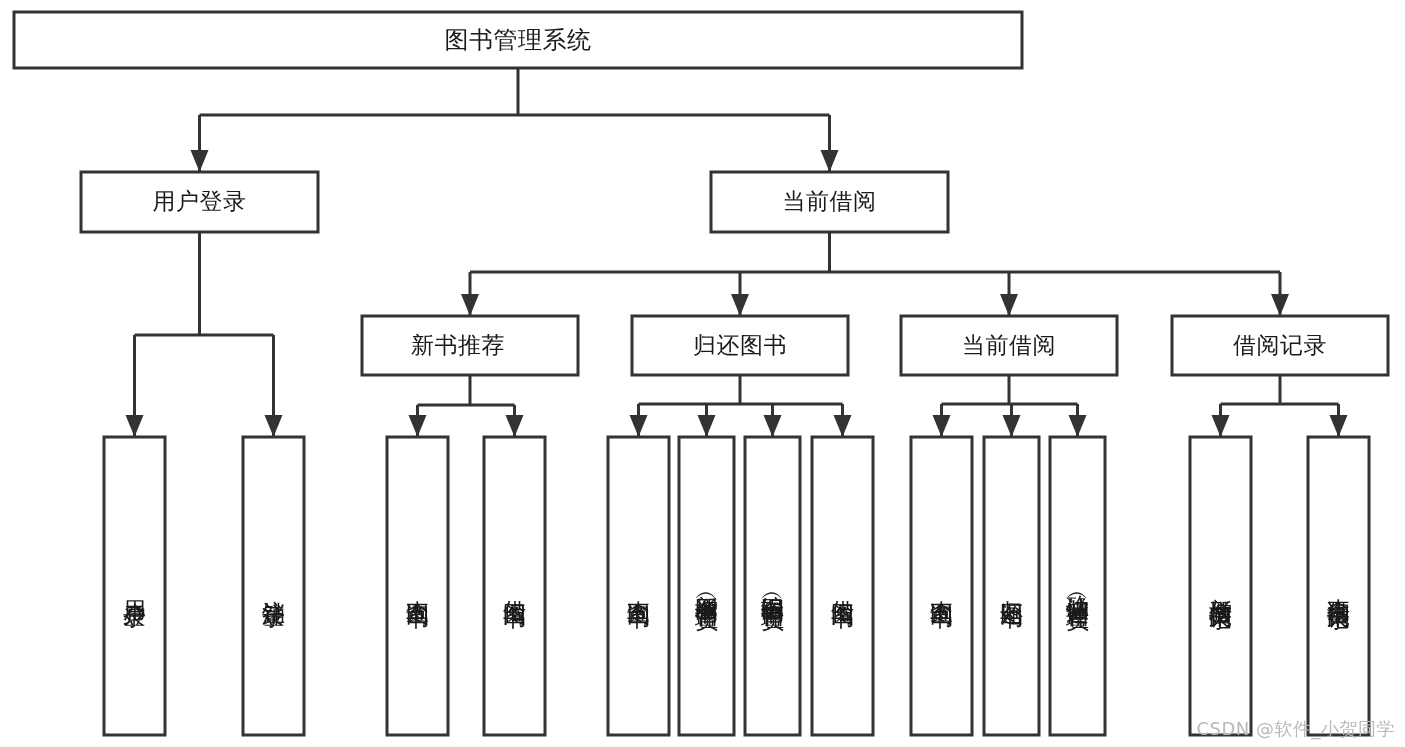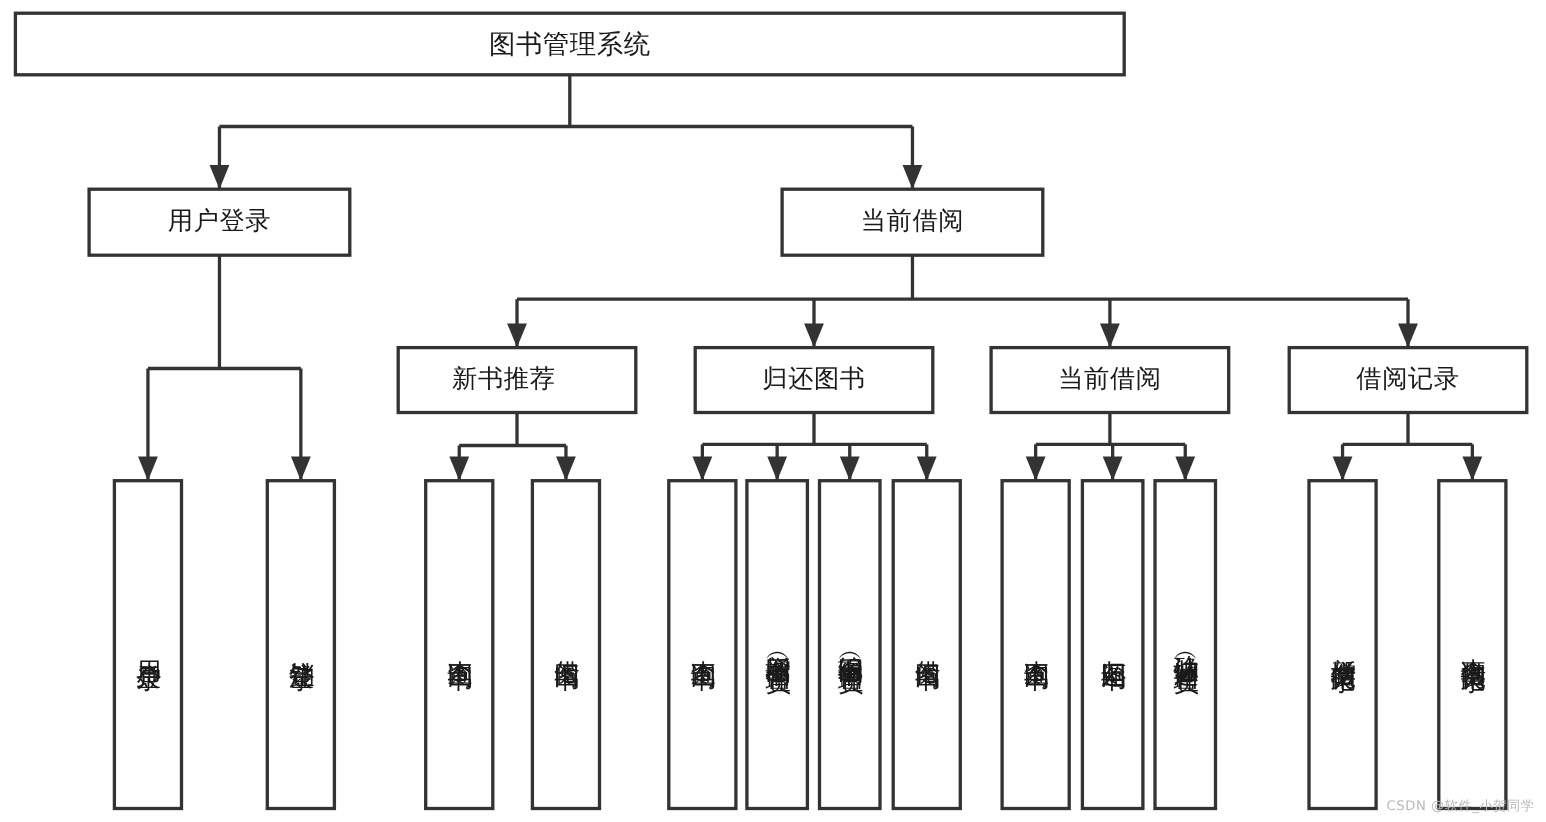--- a/index.html
+++ b/index.html
@@ -68,21 +68,21 @@
     letter-spacing: 2px;
     white-space: nowrap;
   }
   .node-label.root {
     font-size: 24px;
   }
   .watermark {
     position: absolute;
     right: 10px;
     bottom: 6px;
-    font-size: 12px;
+    font-size: 18px;
     color: #b9b9b9;
     font-family: "DejaVu Sans", "Liberation Sans", sans-serif;
     letter-spacing: 0.5px;
     white-space: nowrap;
   }
 </style>
 </head>
 <body>
 
 <div id="diagram-root">

